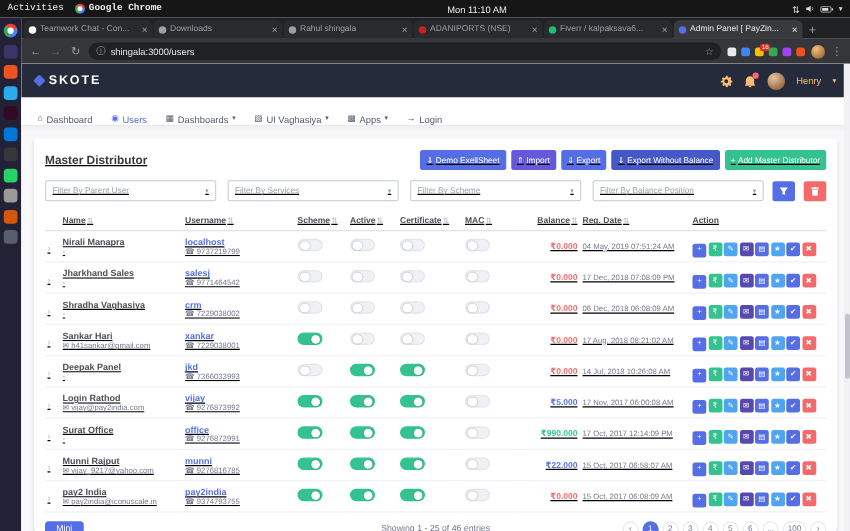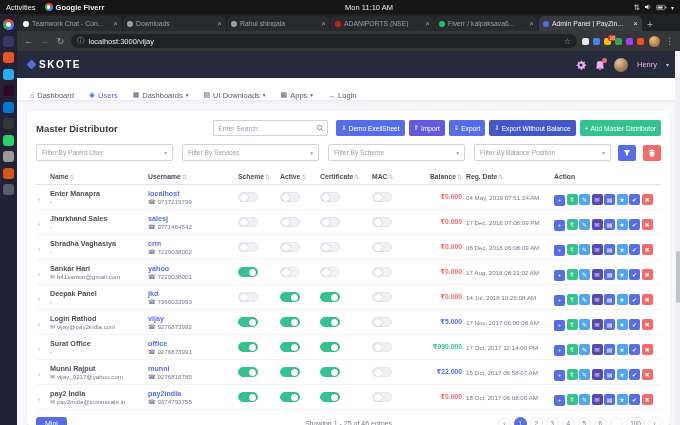--- a/index.html
+++ b/index.html
@@ -2,21 +2,21 @@
 <html><head>
 <meta charset="utf-8">
 <style>
   *{margin:0;padding:0;box-sizing:border-box}
   html,body{background:#111}
   body{font-family:"Liberation Sans","DejaVu Sans",sans-serif;}
   .screen{position:relative;width:680px;height:425px;overflow:hidden;background:#f8f8fb;}
 
   
   .topbar{height:14px;background:#161616;display:flex;align-items:center;justify-content:space-between;color:#eee;font-size:7.5px;padding:0 6px;}
-  .tb-left{display:flex;align-items:center;gap:9px;}
+  .tb-left{display:flex;align-items:center;gap:9px;font-family:Liberation Mono, monospace;}
   .tb-app{display:flex;align-items:center;gap:3px;font-weight:bold;}
   .tb-right{display:flex;align-items:center;gap:4px;color:#ddd;}
   .chrome-mini{width:8px;height:8px;border-radius:50%;background:conic-gradient(from -45deg,#ea4335 0 120deg,#4285f4 0 240deg,#34a853 0 360deg);position:relative;display:inline-block;flex:none;}
   .chrome-mini::after{content:"";position:absolute;inset:2.2px;background:#fff;border-radius:50%;}
 
   .below{display:flex;height:411px;}
   
   .dock{width:17px;background:#232135;display:flex;flex-direction:column;align-items:center;gap:5.5px;padding-top:5px;flex:none;}
   .dock-icon{width:11px;height:11px;border-radius:3px;flex:none;}
   .chrome-ball{border-radius:50%;background:conic-gradient(from -45deg,#ea4335 0 120deg,#4285f4 0 240deg,#34a853 0 360deg);position:relative;}
@@ -41,36 +41,36 @@
   .extic{width:7px;height:7px;border-radius:2px;position:relative;flex:none;}
   .extbadge{position:absolute;top:-3px;right:-5px;background:#d93025;color:#fff;font-size:5px;border-radius:2px;padding:0 1px;line-height:6px;}
   .chr-avatar{width:11px;height:11px;border-radius:50%;background:radial-gradient(circle at 35% 30%,#f0c27b,#8d5524);flex:none;}
   .dots{font-size:9px;}
 
   
   .viewport{flex:1;position:relative;background:#f8f8fb;overflow:hidden;display:flex;flex-direction:column;min-height:0;}
   .skote-nav{height:27px;background:#262b3c;display:flex;align-items:center;padding:0 11px;flex:none;}
   .brand{display:flex;align-items:center;gap:4px;color:#fff;font-weight:bold;font-size:10px;letter-spacing:1.5px;}
   .logo-mark{width:7px;height:7px;background:#556ee6;transform:rotate(45deg);border-radius:1px;}
-  .nav-right{margin-left:auto;display:flex;align-items:center;gap:9px;color:#f0abfc;justify-content:flex-end;}
+  .nav-right{margin-left:auto;display:flex;align-items:center;gap:9px;color:#fdba74;justify-content:flex-end;}
   .icon-svg{width:10px;height:10px;fill:currentColor;display:block;}
   .bell-wrap{position:relative;}
   .bell-dot{position:absolute;top:-2px;right:-2px;width:5px;height:5px;background:#f46a6a;border-radius:50%;}
   .sk-avatar{width:14px;height:14px;border-radius:50%;background:radial-gradient(circle at 35% 30%,#e8c39e,#7a4b2a);}
   .uname{font-size:7.5px;}
   .ucaret{font-size:6px;}
 
   .menubar{height:23px;background:#fff;border-bottom:1px solid #e9e9ef;display:flex;align-items:center;gap:15px;padding:0 13px;flex:none;box-shadow:0 2px 3px rgba(0,0,0,.03);}
   .mitem{display:flex;align-items:center;gap:3px;font-size:7.5px;color:#545a6d;margin-top:12px;}
   .mactive{color:#556ee6;}
   .micon{font-size:7px;}
   .mcaret{font-size:5.5px;}
 
   .content{flex:1;padding:10px 10px 0 10px;overflow:hidden;min-height:0;}
-  .card{background:#fff;border-radius:3px;box-shadow:0 1px 2px rgba(56,65,74,.15);padding:9px 9px 7px 9px;height:100%;display:flex;flex-direction:column;}
+  .card{background:#fff;border-radius:3px;box-shadow:0 1px 2px rgba(56,65,74,.15);padding:9px 9px 7px 9px;height:100%;display:flex;flex-direction:column;text-decoration:underline;}
 
   .title-row{display:flex;align-items:center;gap:4px;flex:none;}
   .page-title{font-size:9.5px;font-weight:bold;color:#343a40;margin-right:auto;}
   .search-wrap{display:flex;align-items:center;border:1px solid #ced4da;border-radius:2px;height:16px;overflow:hidden;background:#fff;margin-right:4px;}
   .search-input{border:none;outline:none;width:98px;height:100%;font-size:6.8px;padding:0 4px;color:#495057;font-family:inherit;background:#fff;}
   .search-input::placeholder{color:#9aa0b0;}
   .search-addon{width:15px;height:100%;display:flex;align-items:center;justify-content:center;color:#74788d;}
   .tbtns{display:flex;gap:4px;}
   .tbtn{display:flex;align-items:center;gap:2px;height:16px;border:none;border-radius:2px;color:#fff;font-size:6.6px;padding:0 5px;font-family:inherit;white-space:nowrap;cursor:pointer;}
   .bicon{font-size:6.5px;}
@@ -110,21 +110,21 @@
 </head>
 <body>
 
 <div class="screen">
 
   <div class="topbar">
     <div class="tb-left">
       <span>Activities</span>
       <span class="tb-app">
         <span class="chrome-mini"></span>
-        <span>Google Fiverr</span>
+        <span>Google Chrome</span>
       </span>
     </div>
     <div>Mon 11:10 AM</div>
     <div class="tb-right">
       <span>⇅</span>
       <svg width="8" height="8" viewBox="0 0 16 16" fill="#ddd">
           <path d="M2 6h3l4-3v10l-4-3H2z"></path>
           <path d="M11 5a4 4 0 010 6" stroke="#ddd" fill="none"></path>
         </svg>
       <svg width="11" height="7" viewBox="0 0 20 12" fill="none" stroke="#ddd">
@@ -187,21 +187,21 @@
    </div>
           <div class="newtab">+</div>
         </div>
 
       <div class="addrbar">
         <span class="navbtn">←</span>
         <span class="navbtn" style="opacity:.5;">→</span>
         <span class="navbtn">↻</span>
         <div class="urlpill">
           <span style="color:#9aa0a6;">ⓘ</span>
-          <span>localhost:3000/vijay</span>
+          <span>shingala:3000/users</span>
           <span class="star">☆</span>
         </div>
         <div class="extrow">
             <span class="extic" style="background:#e8eaed"></span>
             <span class="extic" style="background:#4285f4"></span>
             <span class="extic" style="background:#fbbc04">
               <span class="extbadge">16</span>
             </span>
             <span class="extic" style="background:#34a853"></span>
             <span class="extic" style="background:#a142f4"></span>
@@ -245,49 +245,40 @@
      <span>Users</span>
 
    </div>
             <div class="mitem">
      <span class="micon">▦</span>
      <span>Dashboards</span>
      <span class="mcaret">▾</span>
    </div>
             <div class="mitem">
      <span class="micon">▧</span>
-     <span>UI Downloads</span>
+     <span>UI Vaghasiya</span>
      <span class="mcaret">▾</span>
    </div>
             <div class="mitem">
      <span class="micon">▩</span>
      <span>Apps</span>
      <span class="mcaret">▾</span>
    </div>
             <div class="mitem">
      <span class="micon">→</span>
      <span>Login</span>
 
    </div>
           </div>
 
         <div class="content">
           <div class="card">
 
             <div class="title-row">
               <div class="page-title">Master Distributor</div>
-              <div class="search-wrap">
-                <input class="search-input" placeholder="Enter Search" style="">
-                <span class="search-addon">
-                  <svg width="8" height="8" viewBox="0 0 16 16">
-                      <circle cx="7" cy="7" r="4.5" fill="none" stroke="currentColor" stroke-width="1.6"></circle>
-                      <line x1="10.5" y1="10.5" x2="14" y2="14" stroke="currentColor" stroke-width="1.6"></line>
-                    </svg>
-                </span>
-              </div>
               <div class="tbtns">
                   <button class="tbtn" style="background:#556ee6">
      <span class="bicon">⇓</span>
                     <span>Demo ExellSheet</span>
    </button>
                   <button class="tbtn" style="background:#6658dd">
      <span class="bicon">⇑</span>
                     <span>Import</span>
    </button>
                   <button class="tbtn" style="background:#556ee6">
@@ -360,21 +351,21 @@
                     <th style="">MAC<span class="sort">⇅</span></th>
                     <th style="text-align:right;">Balance<span class="sort">⇅</span></th>
                     <th style="">Reg. Date<span class="sort">⇅</span></th>
                     <th style="">Action</th>
                   </tr>
                 </thead>
               <tbody>
                   <tr>
                     <td><span class="chev">›</span></td>
                     <td>
-                      <div class="nm">Enter Manapra</div>
+                      <div class="nm">Nirali Manapra</div>
     <div class="sub">-</div>
                     </td>
                     <td>
                       <div class="un">localhost</div>
     <div class="sub">☎ 9737219799</div>
                     </td>
                     <td><span class="tgl"><span class="knob"></span></span></td>
                     <td><span class="tgl"><span class="knob"></span></span></td>
                     <td><span class="tgl"><span class="knob"></span></span></td>
                     <td><span class="tgl"><span class="knob"></span></span></td>
@@ -418,21 +409,21 @@
                     <td class="c-date">06 Dec, 2018 06:08:09 AM</td>
                     <td class="c-act"><span class="abtn" style="background:#556ee6">+</span><span class="abtn" style="background:#34c38f">₹</span><span class="abtn" style="background:#50a5f1">✎</span><span class="abtn" style="background:#564ab1">✉</span><span class="abtn" style="background:#556ee6">▤</span><span class="abtn" style="background:#50a5f1">★</span><span class="abtn" style="background:#556ee6">✔</span><span class="abtn" style="background:#f46a6a">✖</span></td>
                   </tr>
                   <tr>
                     <td><span class="chev">›</span></td>
                     <td>
                       <div class="nm">Sankar Hari</div>
     <div class="sub">✉ h41sankar@gmail.com</div>
                     </td>
                     <td>
-                      <div class="un">yahoo</div>
+                      <div class="un">xankar</div>
     <div class="sub">☎ 7229038001</div>
                     </td>
                     <td><span class="tgl on"><span class="knob"></span></span></td>
                     <td><span class="tgl"><span class="knob"></span></span></td>
                     <td><span class="tgl"><span class="knob"></span></span></td>
                     <td><span class="tgl"><span class="knob"></span></span></td>
                     <td class="c-bal" style="color:#f46a6a">₹0.000</td>
                     <td class="c-date">17 Aug, 2018 08:21:02 AM</td>
                     <td class="c-act"><span class="abtn" style="background:#556ee6">+</span><span class="abtn" style="background:#34c38f">₹</span><span class="abtn" style="background:#50a5f1">✎</span><span class="abtn" style="background:#564ab1">✉</span><span class="abtn" style="background:#556ee6">▤</span><span class="abtn" style="background:#50a5f1">★</span><span class="abtn" style="background:#556ee6">✔</span><span class="abtn" style="background:#f46a6a">✖</span></td>
                   </tr>

